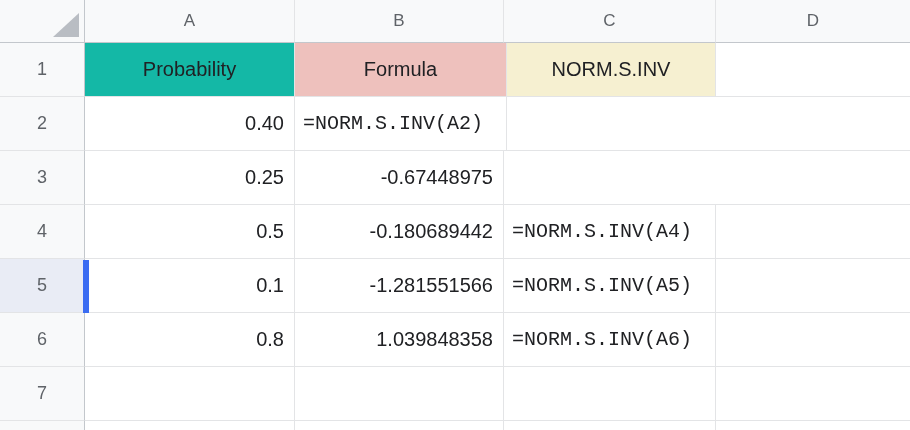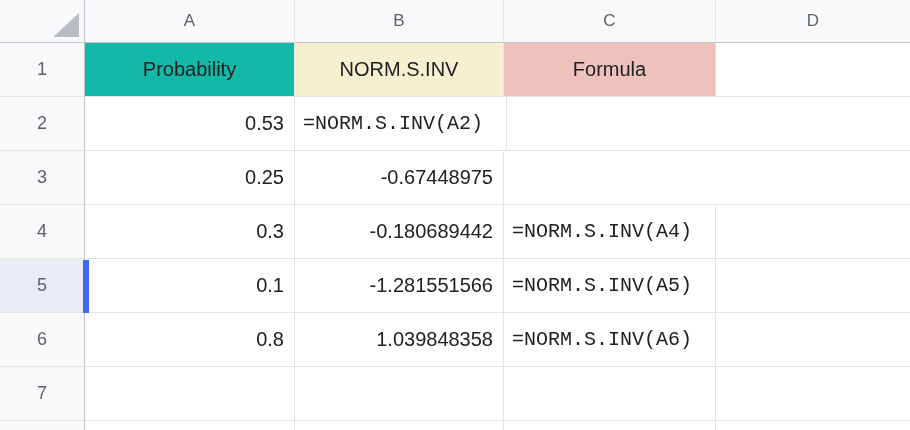--- a/index.html
+++ b/index.html
@@ -64,42 +64,42 @@
     </div>
     <div class="cell ca chead">A</div>
     <div class="cell cb chead">B</div>
     <div class="cell cc chead">C</div>
     <div class="cell cd chead">D</div>
   </div>
 
   <div class="row">
     <div class="cell rh rhead">1</div>
     <div class="cell ca lbl bg-blue">Probability</div>
+    <div class="cell cc lbl bg-red">Formula</div>
     <div class="cell cb lbl bg-yellow">NORM.S.INV</div>
-    <div class="cell cc lbl bg-red">Formula</div>
     <div class="cell cd"></div>
   </div>
 
   <div class="row">
     <div class="cell rh rhead">2</div>
-    <div class="cell ca num">0.53</div>
+    <div class="cell ca num">0.40</div>
     <div class="cell cc txt">=NORM.S.INV(A2)</div>
     <div class="cell cd"></div>
   </div>
 
   <div class="row">
     <div class="cell rh rhead">3</div>
     <div class="cell ca num">0.25</div>
     <div class="cell cb num">-0.67448975</div>
     <div class="cell cd"></div>
   </div>
 
   <div class="row">
     <div class="cell rh rhead">4</div>
-    <div class="cell ca num">0.3</div>
+    <div class="cell ca num">0.5</div>
     <div class="cell cb num">-0.180689442</div>
     <div class="cell cc txt">=NORM.S.INV(A4)</div>
     <div class="cell cd"></div>
   </div>
 
   <div class="row">
     <div class="cell rh rhead rhead-active">5</div>
     <div class="cell ca num">0.1</div>
     <div class="cell cb num">-1.281551566</div>
     <div class="cell cc txt">=NORM.S.INV(A5)</div>

